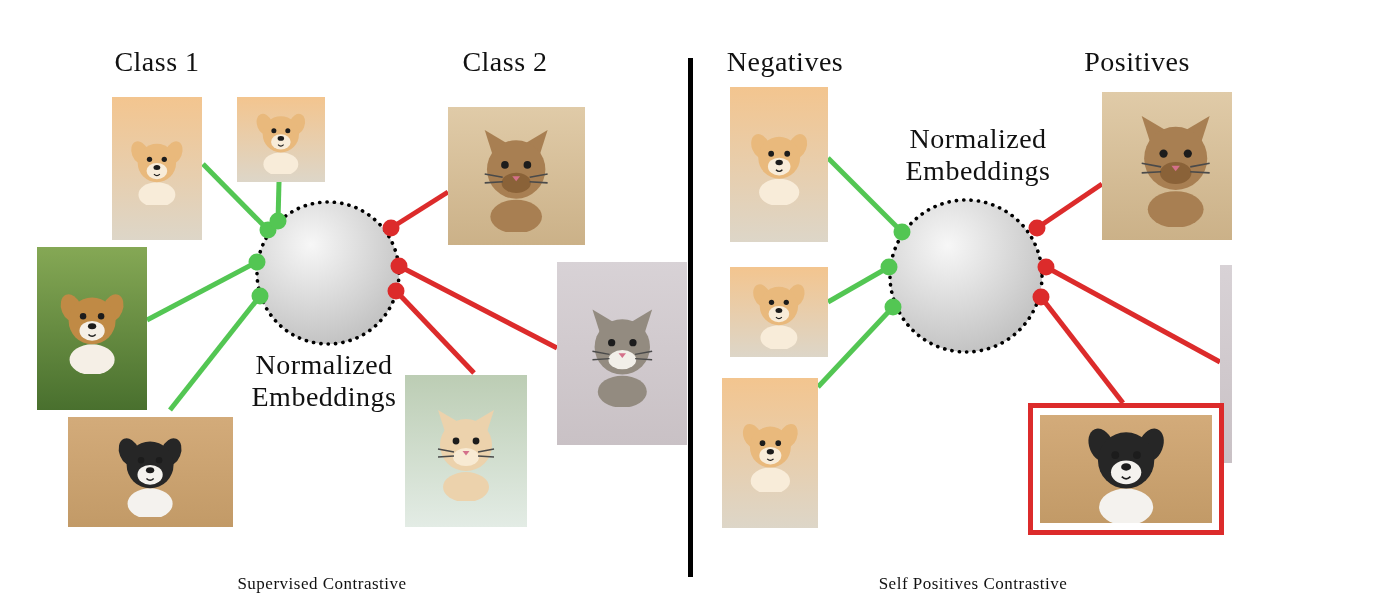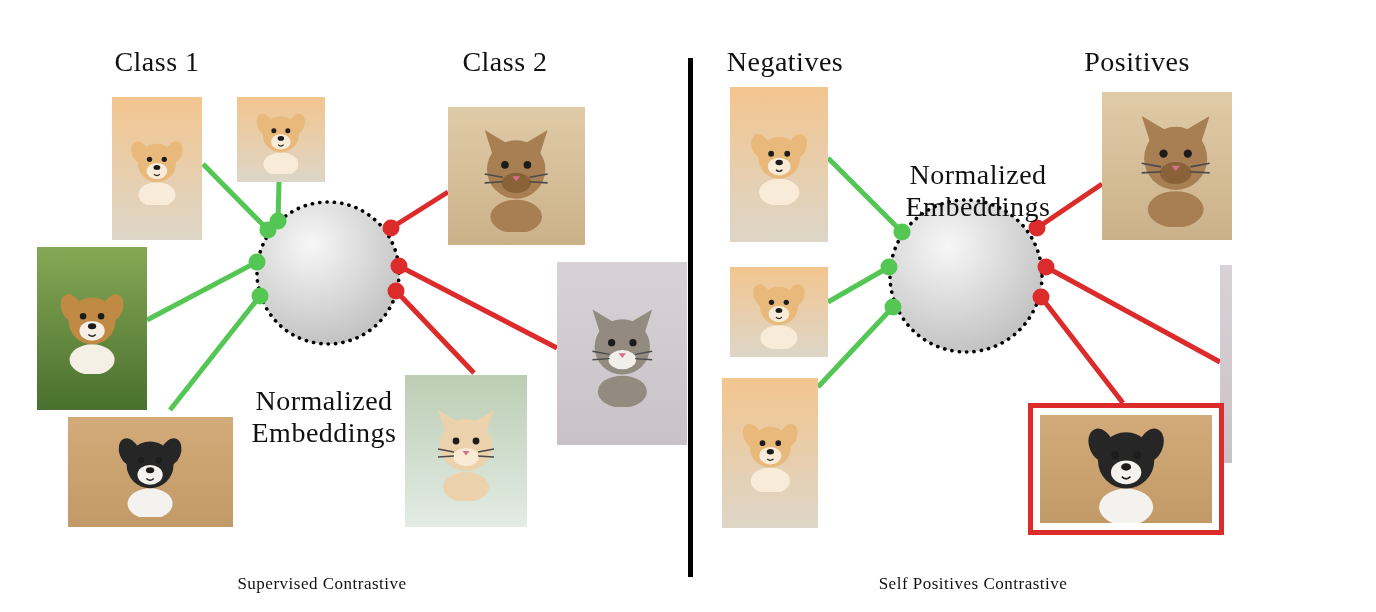--- a/index.html
+++ b/index.html
@@ -9,21 +9,21 @@
   }
   #edge-layer{position:absolute;left:0;top:0;width:1376px;height:612px;}
   #node-layer{position:absolute;left:0;top:0;width:100%;height:100%;}
   .divider{position:absolute;background:#000;}
   .ptitle{
     position:absolute;top:46px;transform:translateX(-50%);
     font-size:28px;white-space:nowrap;letter-spacing:0.5px;
   }
   .embed-label{
     position:absolute;transform:translateX(-50%);text-align:center;
-    font-size:28px;line-height:1.14;white-space:nowrap;letter-spacing:0.5px;margin-top:36px;
+    font-size:28px;line-height:1.14;white-space:nowrap;letter-spacing:0.5px;
   }
   .caption{
     position:absolute;top:554px;transform:translateX(-50%);
     font-size:17px;white-space:nowrap;letter-spacing:0.5px;margin-top:20px;
   }
   .photo{position:absolute;box-sizing:border-box;}
   .photo .photo-fill{
     width:100%;height:100%;display:flex;align-items:center;justify-content:center;
     overflow:hidden;
   }

